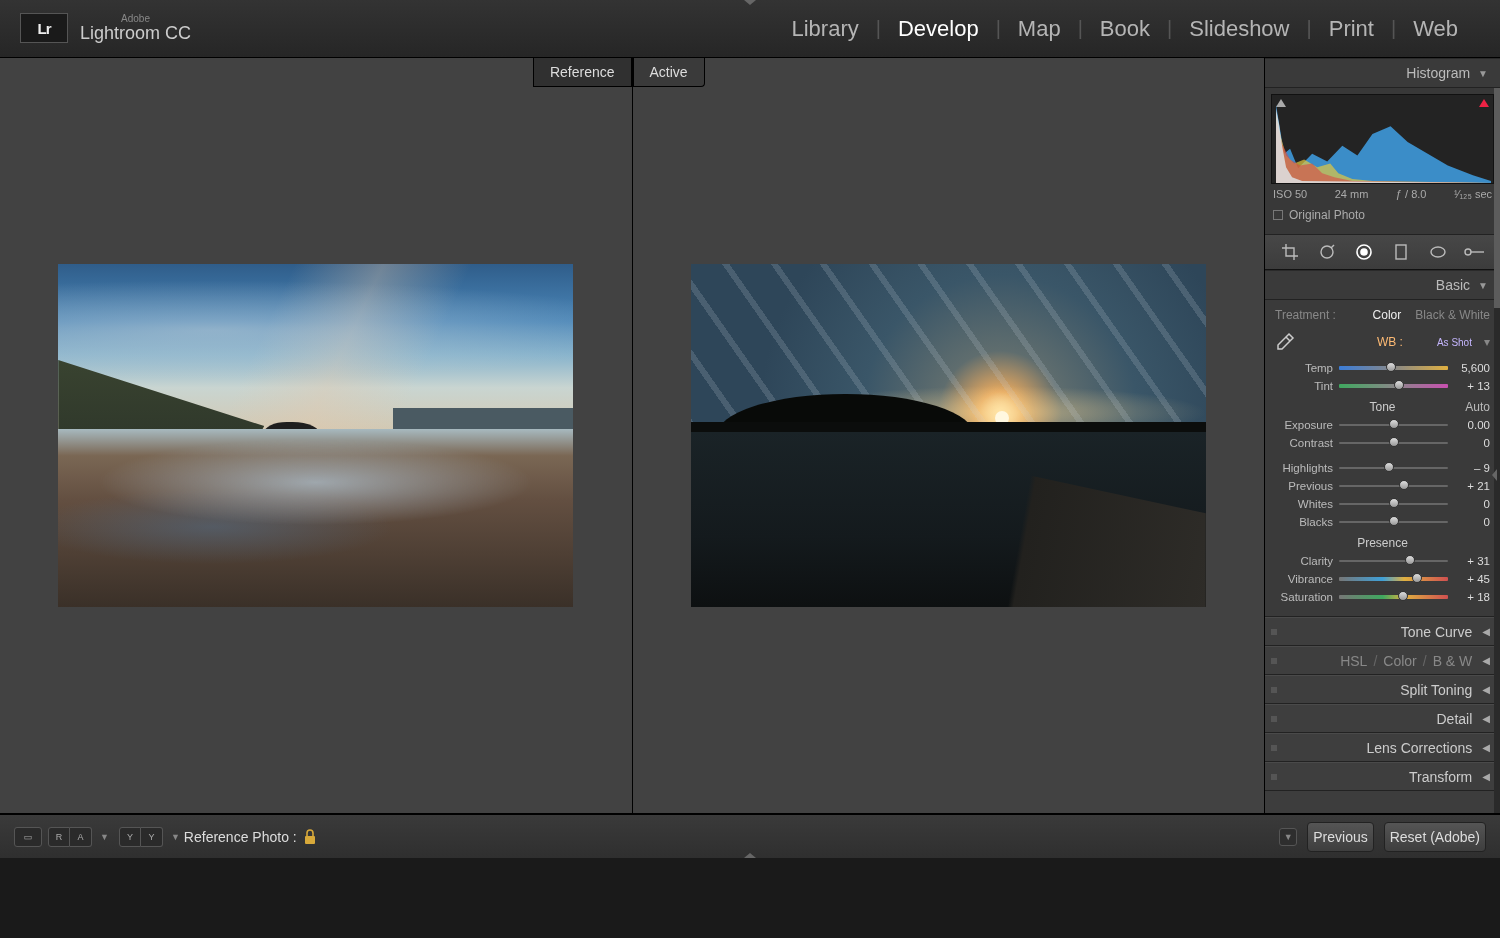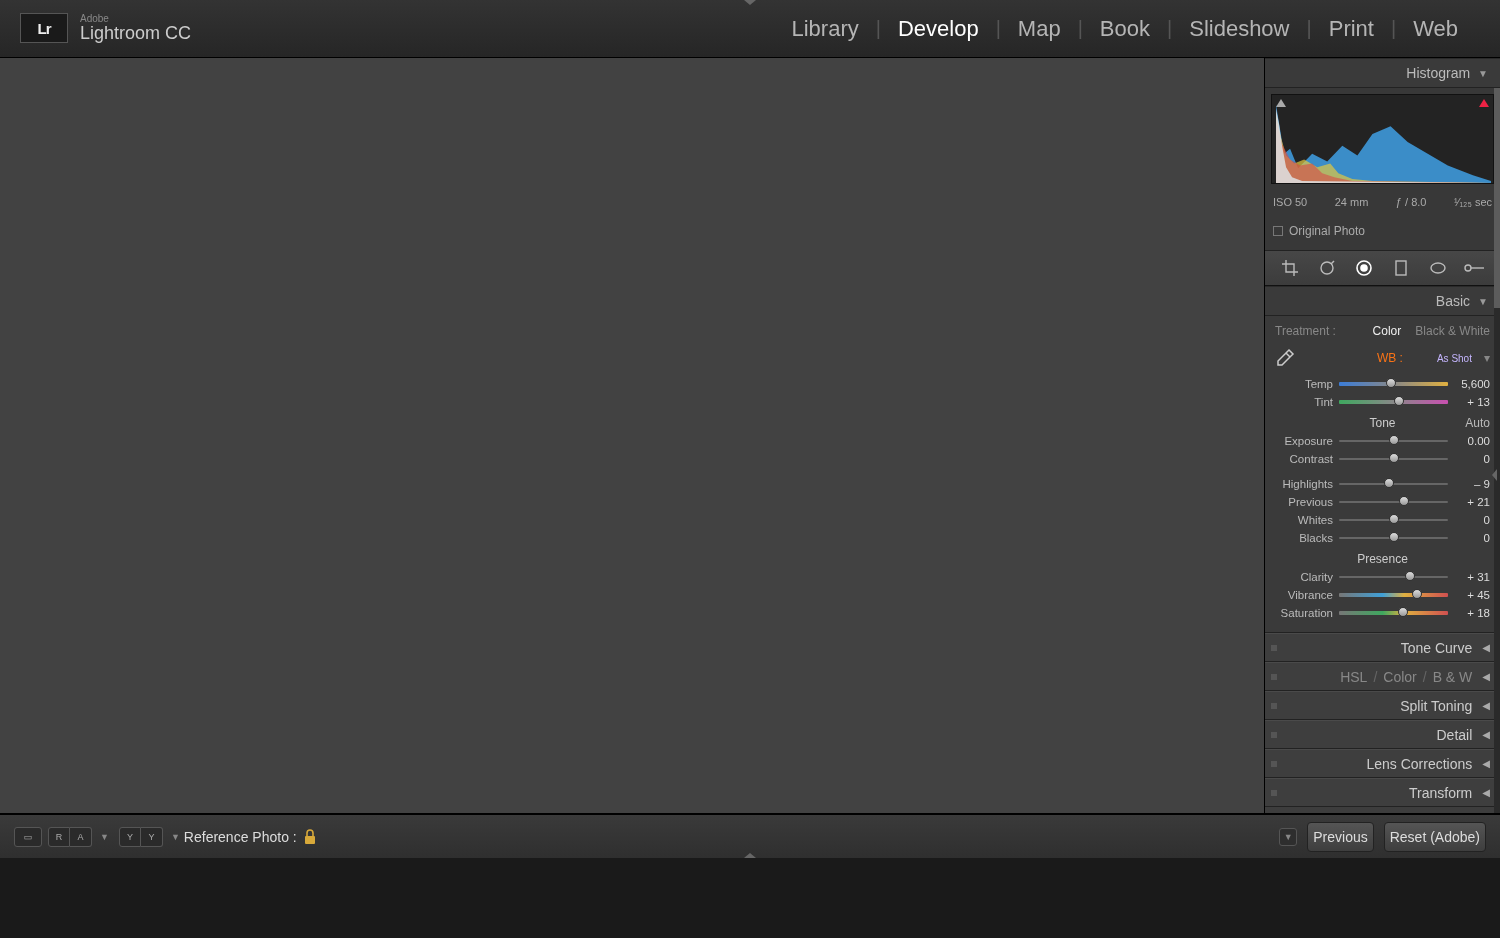--- a/index.html
+++ b/index.html
@@ -1,20 +1,20 @@
 <!DOCTYPE html>
 <html><head>
 <meta charset="utf-8">
 <style>
 * { margin: 0; padding: 0; box-sizing: border-box; font-family: -apple-system, "Segoe UI", Arial, sans-serif; -webkit-font-smoothing: antialiased; }
 html, body { width: 1500px; height: 938px; overflow: hidden; background: #1a1a1a; color: #bbb; }
 .topbar { height: 57px; display: flex; align-items: center; padding: 0 25px 0 20px; background: linear-gradient(#333,#262626); position: relative; }
 .logo { display: flex; align-items: center; gap: 12px; }
 .logo-box { width: 48px; height: 30px; background: #1a1a1a; border:1px solid #555; color:#eee; display:flex; align-items:center; justify-content:center; font-weight:700; font-size:15px; letter-spacing:-1px;}
-.app-name { display:flex; flex-direction:column; line-height:1.1;}
+.app-name { display:flex; flex-direction:column; line-height:1.1;text-align:center;}
 .app-adobe { font-size:10px; color:#888;}
 .app-title { font-size:18px; color:#ccc; font-weight:300;}
 .modules { margin-left:auto; display:flex; align-items:center; gap:0;}
 .modules .mod { font-size:22px; color:#b5b5b5; padding:0 17px; cursor:pointer; font-weight:400;}
 .modules .sep { color:#555; font-size:20px;}
 .modules .mod.active { color:#fff; font-weight:500;}
 .top-handle { position:absolute; top:0; left:50%; transform:translateX(-50%); width:0; height:0; border-left:6px solid transparent; border-right:6px solid transparent; border-top:5px solid #666;}
 .main { display:flex; height: 757px; background:#424242; border-top:1px solid #000; border-bottom:1px solid #000;}
 .viewer { flex:1; display:flex; position:relative; padding:0; background:#424242;}
 .view-pane { flex:1; position:relative; display:flex; align-items:center; justify-content:center; padding: 0 20px;}
@@ -47,35 +47,35 @@
 .panel-scroll { position:absolute; right:0; top:30px; bottom:0; width:6px; background:#2a2a2a;}
 .panel-scroll::after{content:"";position:absolute;left:0;top:0;width:6px;height:220px;background:#5c5c5c;}
 .phead { height:30px; display:flex; align-items:center; justify-content:flex-end; padding:0 12px; color:#bbb; font-size:14px; border-top:1px solid #2a2a2a; border-bottom:1px solid #222; background:#3a3a3a;}
 .phead .tri { margin-left:8px; font-size:10px; color:#999;}
 .histo-wrap { padding:6px; background:#383838;}
 .histo { height:90px; background:#232323; border:1px solid #111; position:relative; overflow:hidden;}
 .htri-l,.htri-r{ position:absolute; top:4px; width:0;height:0;border-left:5px solid transparent;border-right:5px solid transparent;}
 .htri-l{left:4px;border-bottom:8px solid #aaa;}
 .htri-r{right:4px;border-bottom:8px solid #e24;}
 .histo svg { position:absolute; inset:0; width:100%; height:100%;}
-.histo-meta { display:flex; justify-content:space-between; padding:12px 2px; font-size:11px; color:#aaa;}
+.histo-meta { display:flex; justify-content:space-between; padding:4px 2px; font-size:11px; color:#aaa;}
 .orig-row { display:flex; align-items:center; gap:6px; font-size:12px; padding:4px 2px 6px; color:#aaa;}
 .orig-row .cb { width:10px;height:10px;border:1px solid #777;}
 .toolstrip { height:36px; border-top:1px solid #222; border-bottom:1px solid #111; background:linear-gradient(#474747,#3c3c3c); display:flex; align-items:center; justify-content:space-around; padding:0 6px;}
 .tool { width:28px; height:24px; display:flex; align-items:center; justify-content:center; color:#bbb; cursor:pointer;}
 .tool.active{ color:#fff; }
 .basic-body { background:#3a3a3a; padding:6px 10px 10px; font-size:12px; border-bottom:1px solid #222;}
 .treat-row { display:flex; align-items:center; justify-content:space-between; padding:2px 0 6px; font-size:12px;}
 .treat-lbl{color:#888;}
 .treat-opts { display:flex; gap:14px;}
 .treat-opts .act{color:#eee;}
 .treat-opts .ina{color:#888;}
 .wb-row { display:flex; align-items:center; gap:8px; padding:4px 0 6px;}
 .eyedrop { width:20px; height:20px; color:#ccc;}
-.wb-lbl { margin-left:auto; color:#f97316; font-size:12px;}
+.wb-lbl { margin-left:auto; color:#fdba74; font-size:12px;}
 .wb-val { color:#c4b5fd; font-size:10px; margin-left:26px;}
 .wb-dd { color:#888; font-size:12px; margin-left:4px;}
 .slider-row { display:flex; align-items:center; gap:6px; height:17px; margin:1px 0;}
 .slider-row .lbl { width:58px; text-align:right; color:#bbb; font-size:11.5px;}
 .slider-row .val { width:36px; text-align:right; font-size:11.5px; color:#ddd;}
 .slider { flex:1; height:6px; position:relative;}
 .track { position:absolute; left:0; right:0; top:2px; height:2px; background:#666; border-radius:1px;}
 .track.grad-temp { height:4px; top:1px; background:linear-gradient(90deg,#3b7dd8,#888 50%,#e0b040);}
 .track.grad-tint { height:4px; top:1px; background:linear-gradient(90deg,#3fa85f,#888 50%,#c850b0);}
 .track.grad-vib { height:4px; top:1px; background:linear-gradient(90deg,#777,#3fa0d8 40%,#e0b040 60%,#d05050);}
@@ -135,20 +135,45 @@
     <span class="mod">Print</span>
       <span class="sep">|</span>
     <span class="mod">Web</span>
   </div>
 </div>
 
 <div class="main">
   <div class="left-flyout"></div>
 
   <div class="viewer">
+    <div class="view-pane">
+      <div class="pane-tab left">Reference</div>
+      <div class="img-holder">
+        <div class="ref-img">
+            <div class="ref-sky"></div>
+            <div class="ref-hill"></div>
+            <div class="ref-hill2"></div>
+            <div class="ref-rock"></div>
+            <div class="ref-shore"></div>
+          </div>
+      </div>
+    </div>
+    <div class="view-pane">
+      <div class="pane-tab right">Active</div>
+      <div class="img-holder">
+        <div class="act-img">
+            <div class="act-sky"></div>
+            <div class="act-sun"></div>
+            <div class="act-trees"></div>
+            <div class="act-land"></div>
+            <div class="act-water"></div>
+            <div class="act-wall"></div>
+          </div>
+      </div>
+    </div>
   </div>
 
   <div class="right-panel">
     <div class="phead">
       <span>Histogram</span>
       <span class="tri">▼</span>
     </div>
     <div class="histo-wrap">
       <div class="histo">
         <div class="htri-l"></div>

